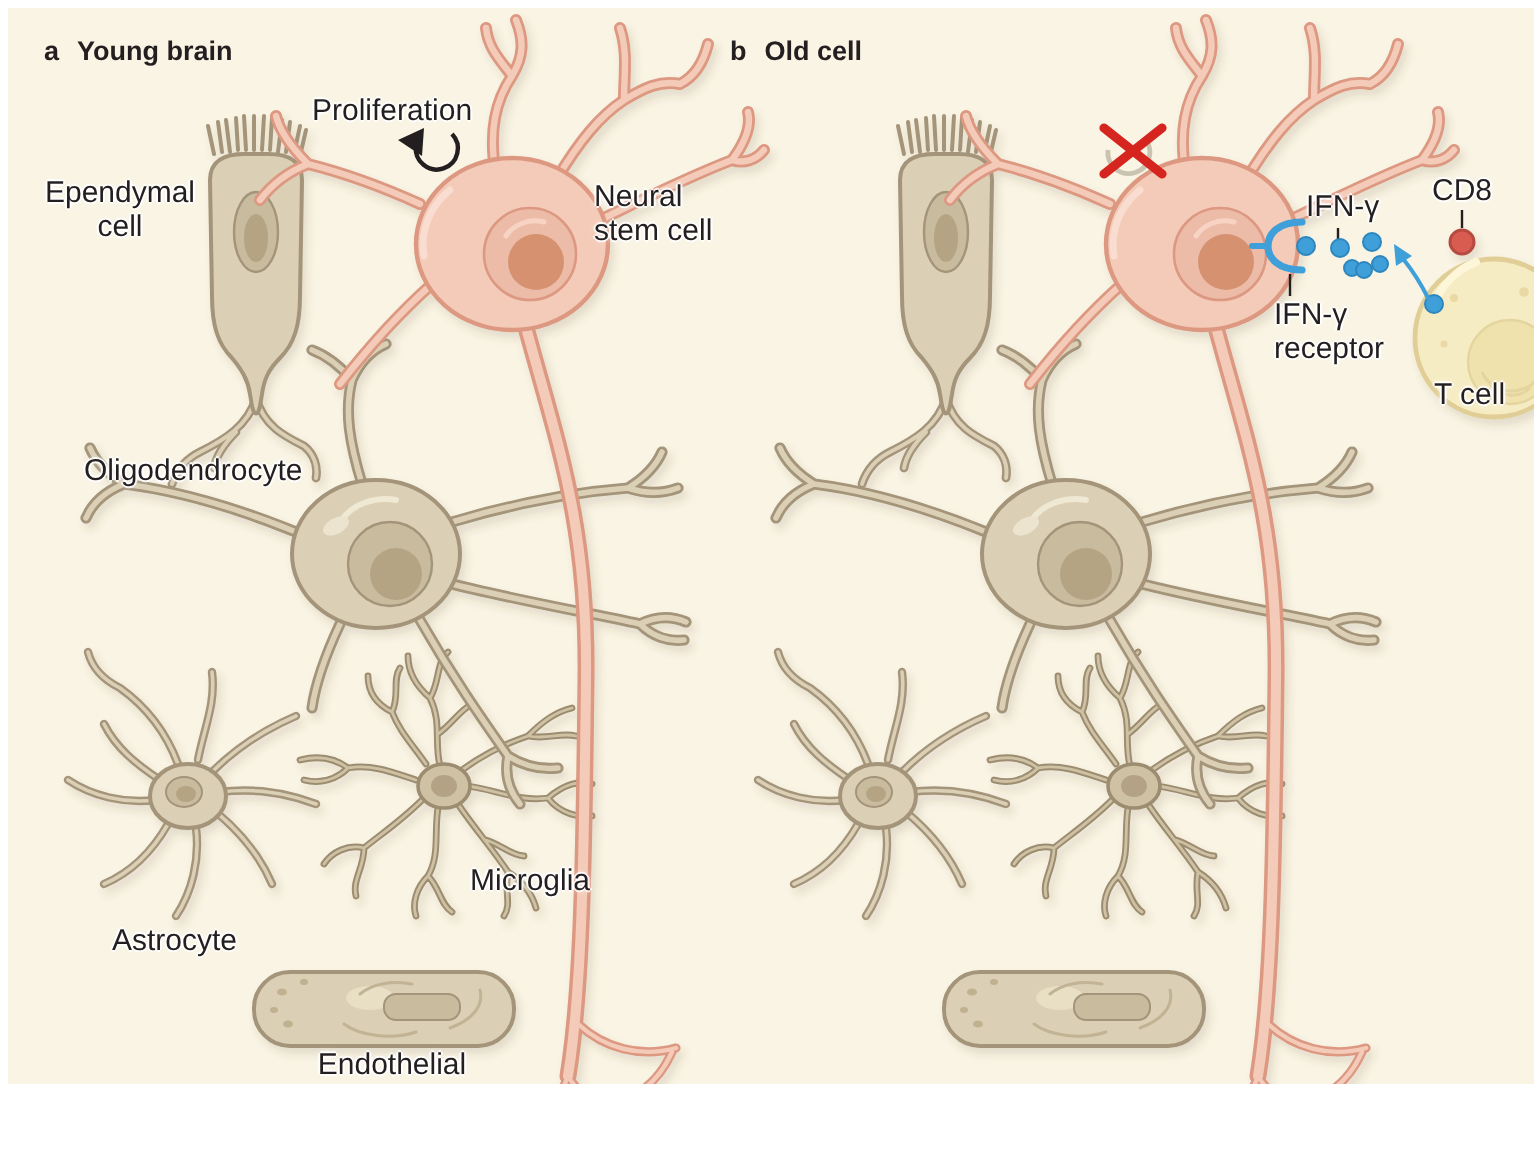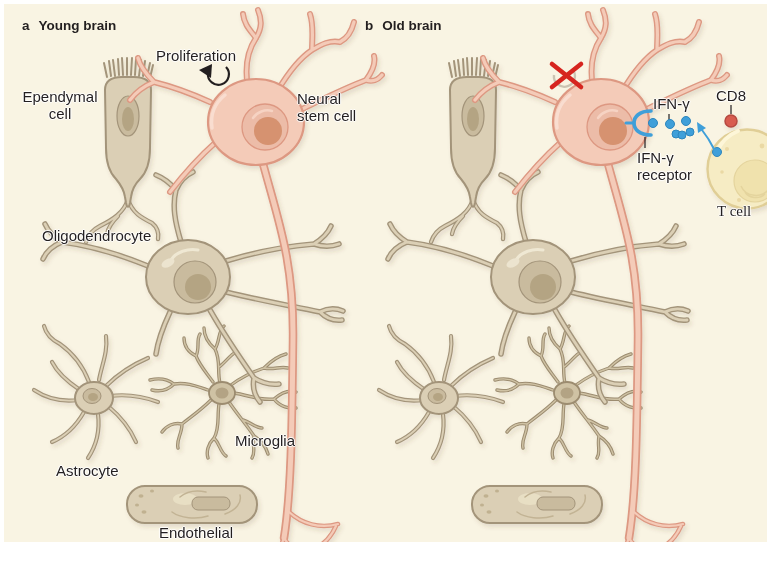--- a/index.html
+++ b/index.html
@@ -168,34 +168,34 @@
     </g>
   </svg>
 
   <div class="edge edge-top"></div>
   <div class="edge edge-left"></div>
 
   <div class="title" style="left:22px;top:18px;">
     <span class="letter">a</span><span>Young brain</span>
   </div>
   <div class="title" style="left:365px;top:18px;">
-    <span class="letter">b</span><span>Old brain</span>
+    <span class="letter">b</span><span>Old cell</span>
   </div>
 
   <div class="lbl" style="left:156px;top:48px;">Proliferation</div>
   <div class="lbl right" style="left:20px;top:89px;width:80px;">Ependymal
 cell</div>
   <div class="lbl" style="left:297px;top:91px;">Neural
 stem cell</div>
   <div class="lbl" style="left:42px;top:228px;">Oligodendrocyte</div>
   <div class="lbl" style="left:56px;top:463px;">Astrocyte</div>
   <div class="lbl" style="left:191px;top:433px;margin-left:44px;">Microglia</div>
   <div class="lbl center" style="left:146px;top:525px;width:100px;">Endothelial
 cell</div>
 
   <div class="lbl" style="left:653px;top:96px;">IFN-γ</div>
   <div class="lbl" style="left:637px;top:150px;">IFN-γ
 receptor</div>
   <div class="lbl" style="left:716px;top:88px;">CD8</div>
-  <div class="lbl" style="left:717px;top:203px;font-family:Liberation Serif, serif;">T cell</div>
+  <div class="lbl" style="left:717px;top:190px;">T cell</div>
 
 
 </div>
 
 </body></html>

